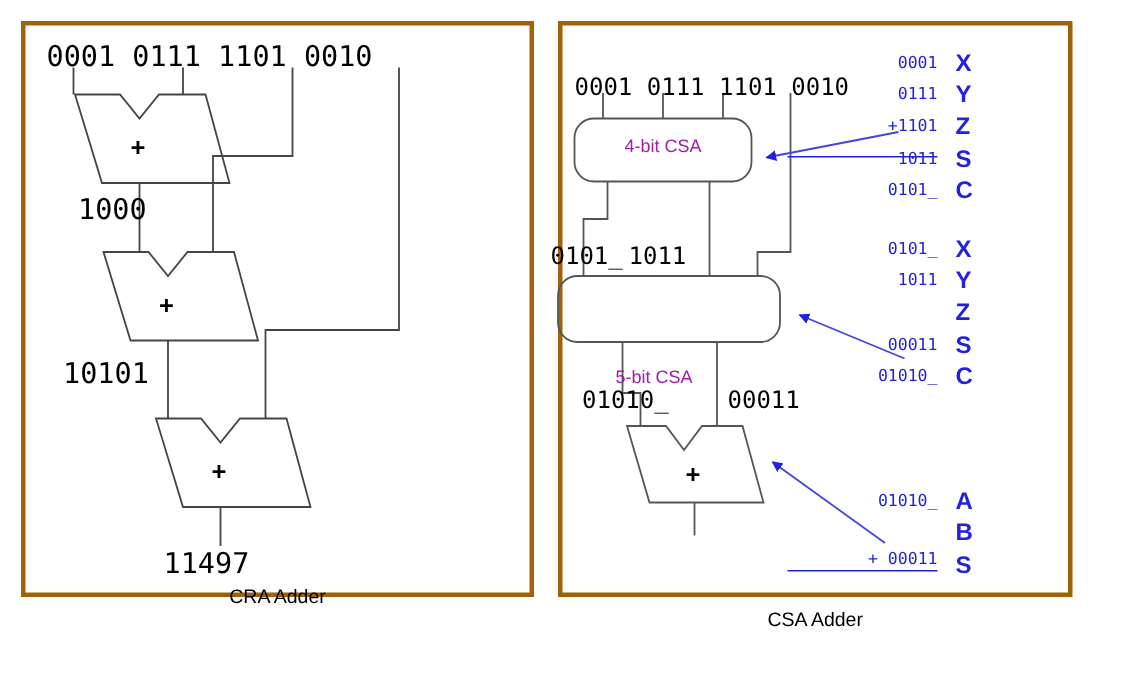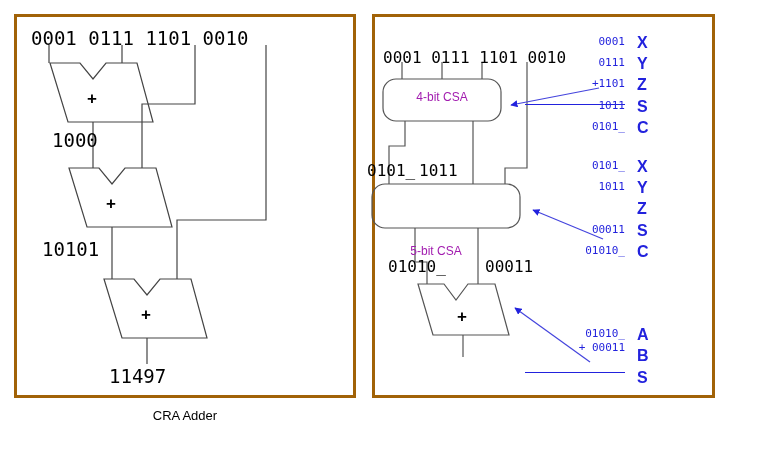--- a/index.html
+++ b/index.html
@@ -40,21 +40,21 @@
   .caption {
     position: absolute;
     font-family: "Liberation Sans", sans-serif;
     font-size: 13px;
     color: #000000;
     text-align: center;
     white-space: nowrap;
   }
   #cra-caption {
     left: 14px;
-    top: 408px;
+    top: 390px;
     width: 342px;
     text-align: center;
   }
   #csa-caption {
     left: 372px;
     top: 405px;
     width: 343px;
   }
   .blk-label {
     position: absolute;
@@ -221,22 +221,23 @@
 
     <div class="blue-val" style="left:150px; top:206px; width:100px;">00011</div>
     <div class="blue-tag" style="left:262px; top:205px;">S</div>
 
     <div class="blue-val" style="left:150px; top:227px; width:100px;">01010_</div>
     <div class="blue-tag" style="left:262px; top:226px;">C</div>
 
     <div class="blue-val" style="left:150px; top:310px; width:100px;">01010_</div>
     <div class="blue-tag" style="left:262px; top:309px;">A</div>
 
-    <div class="blue-val" style="left:150px; top:324px; width:100px; border-bottom:1.5px solid #2222dd; padding-bottom:18px;">+ 00011</div>
+    <div class="blue-val" style="left:150px; top:349px; width:100px; border-bottom:1.5px solid #2222dd; padding-bottom:1px;">+ 00011</div>
     <div class="blue-tag" style="left:262px; top:330px;">B</div>
 
     <div class="blue-val" style="left:150px; top:353px; width:100px;"></div>
     <div class="blue-tag" style="left:262px; top:352px;">S</div>
   </div>
 
   <div class="caption" id="cra-caption">CRA Adder</div>
+  <div class="caption" id="csa-caption">CSA Adder</div>
 
 </div>
 
 </body></html>

